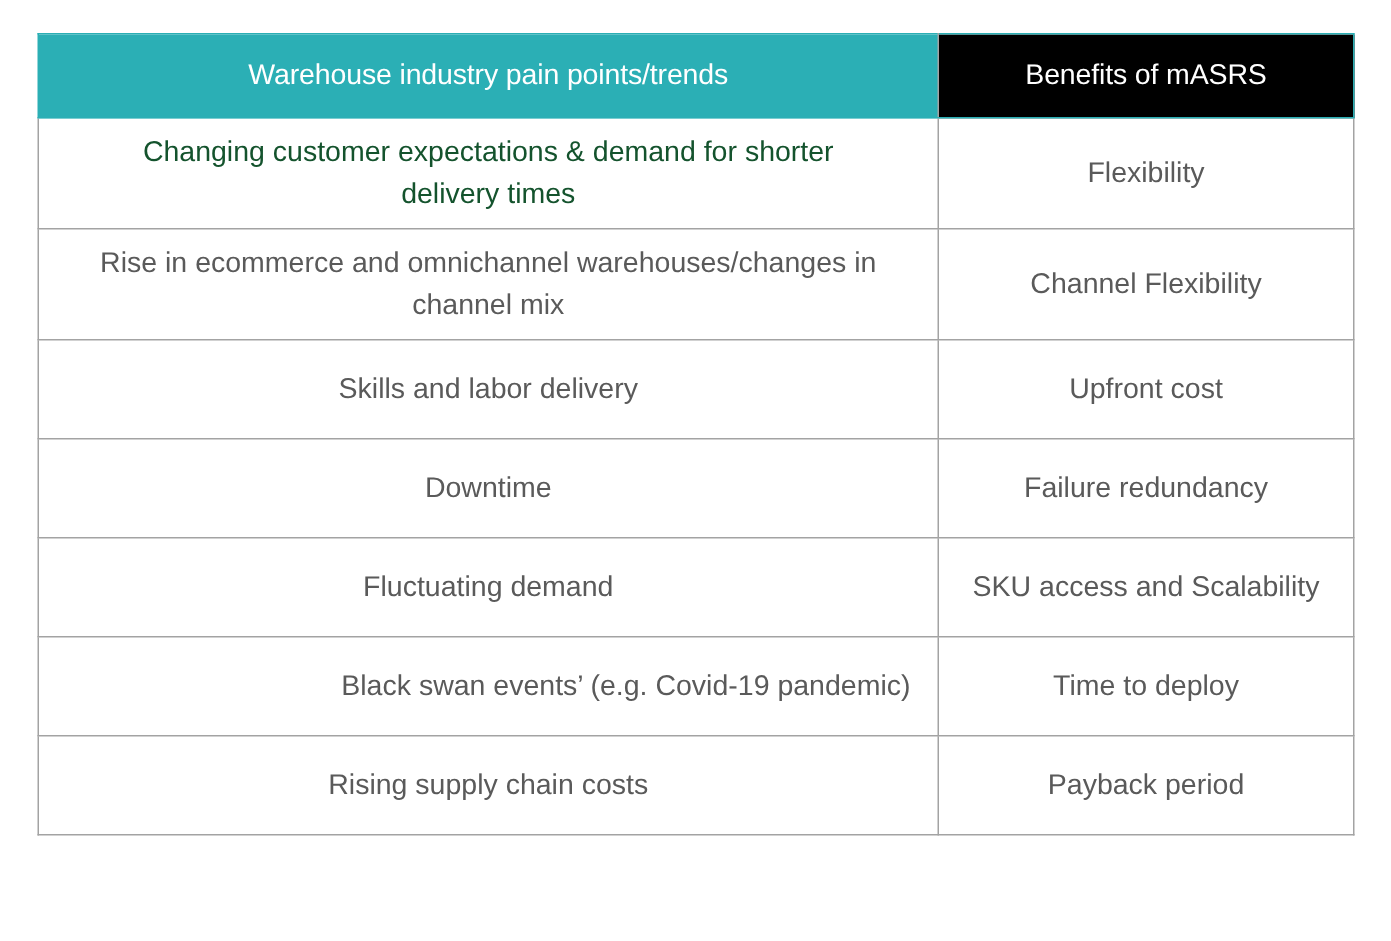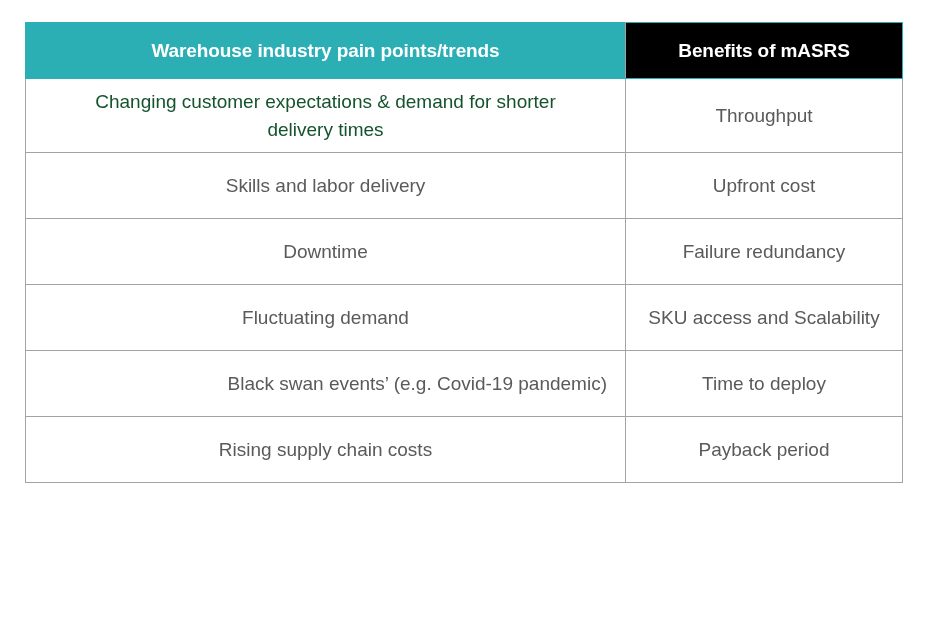--- a/index.html
+++ b/index.html
@@ -34,21 +34,21 @@
     background: #ffffff;
   }
 
   .comparison-table col.col-left  { width: 600px; }
   .comparison-table col.col-right { width: 277px; }
 
   
   .comparison-table thead th {
     background: #2BAFB5;
     color: #ffffff;
-    font-weight: bold;
+    font-weight: normal;
     font-size: 19px;
     letter-spacing: -0.1px;
     text-align: center;
     vertical-align: middle;
     height: 56px;
     padding: 0 10px;
     border: 1px solid #2BAFB5;
     box-sizing: border-box;
   }
   .comparison-table thead th.header-left {
@@ -100,25 +100,33 @@
       </tr>
     </thead>
 
     <tbody>
 
       <tr class="row-tall">
         <td class="cell-left wrap-narrow" style="border-color: rgb(163, 163, 163); color: #14532d;">
           <span class="cell-text">Changing customer expectations &amp; demand for shorter delivery times</span>
         </td>
         <td class="cell-right" style="border-color: rgb(163, 163, 163); color: rgb(90, 90, 90);">
-          <span class="cell-text">Throughput</span>
+          <span class="cell-text">Flexibility</span>
         </td>
       </tr>
 
 
+      <tr class="row-tall">
+        <td class="cell-left wrap-narrow" style="border-color: rgb(163, 163, 163); color: rgb(90, 90, 90);">
+          <span class="cell-text">Rise in ecommerce and omnichannel warehouses/changes in channel mix</span>
+        </td>
+        <td class="cell-right" style="border-color: rgb(163, 163, 163); color: rgb(90, 90, 90);">
+          <span class="cell-text">Channel Flexibility</span>
+        </td>
+      </tr>
 
       <tr class="row-short">
         <td class="cell-left" style="border-color: rgb(163, 163, 163); color: rgb(90, 90, 90);">
           <span class="cell-text">Skills and labor delivery</span>
         </td>
         <td class="cell-right" style="border-color: rgb(163, 163, 163); color: rgb(90, 90, 90);">
           <span class="cell-text">Upfront cost</span>
         </td>
       </tr>
 

